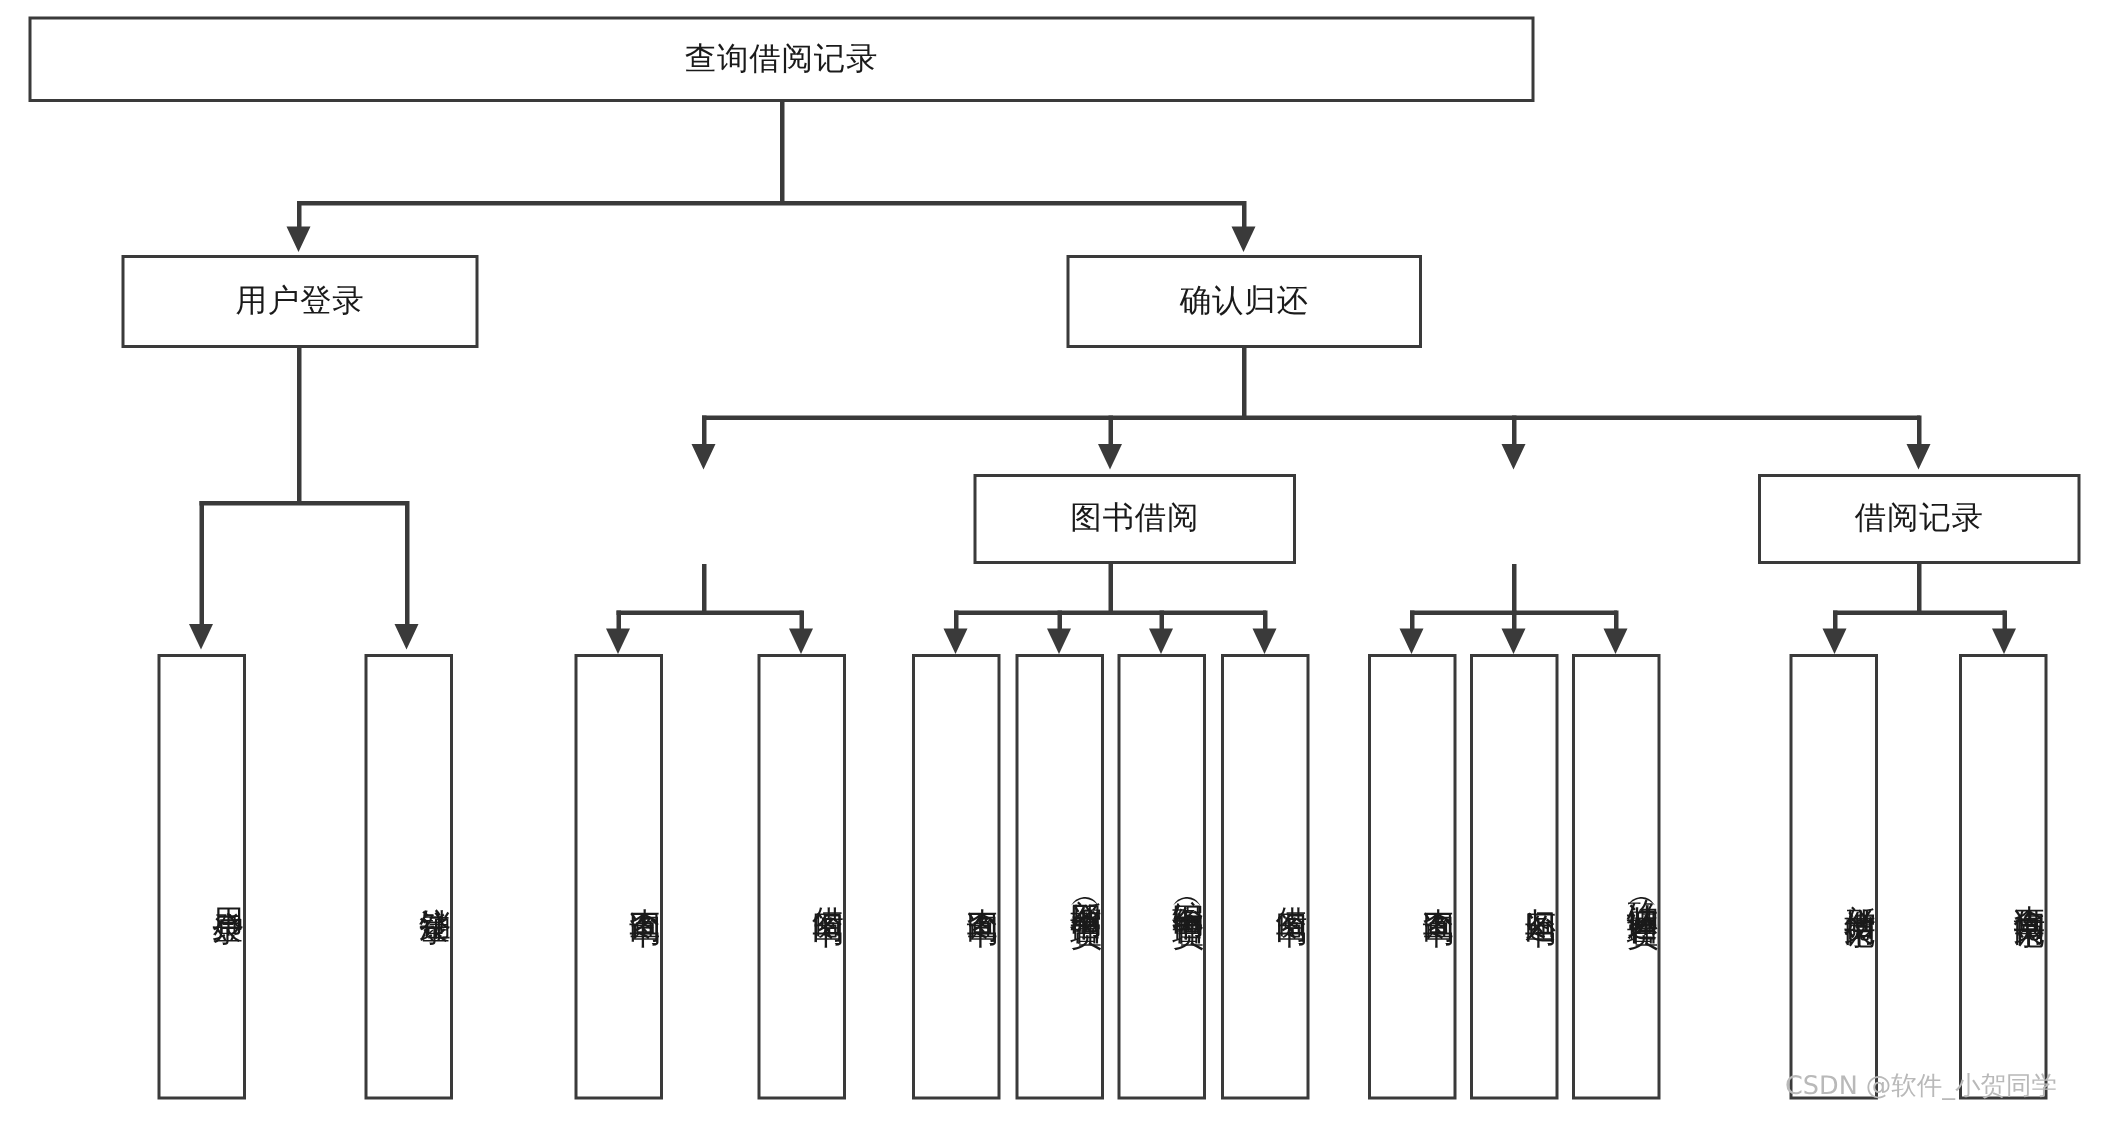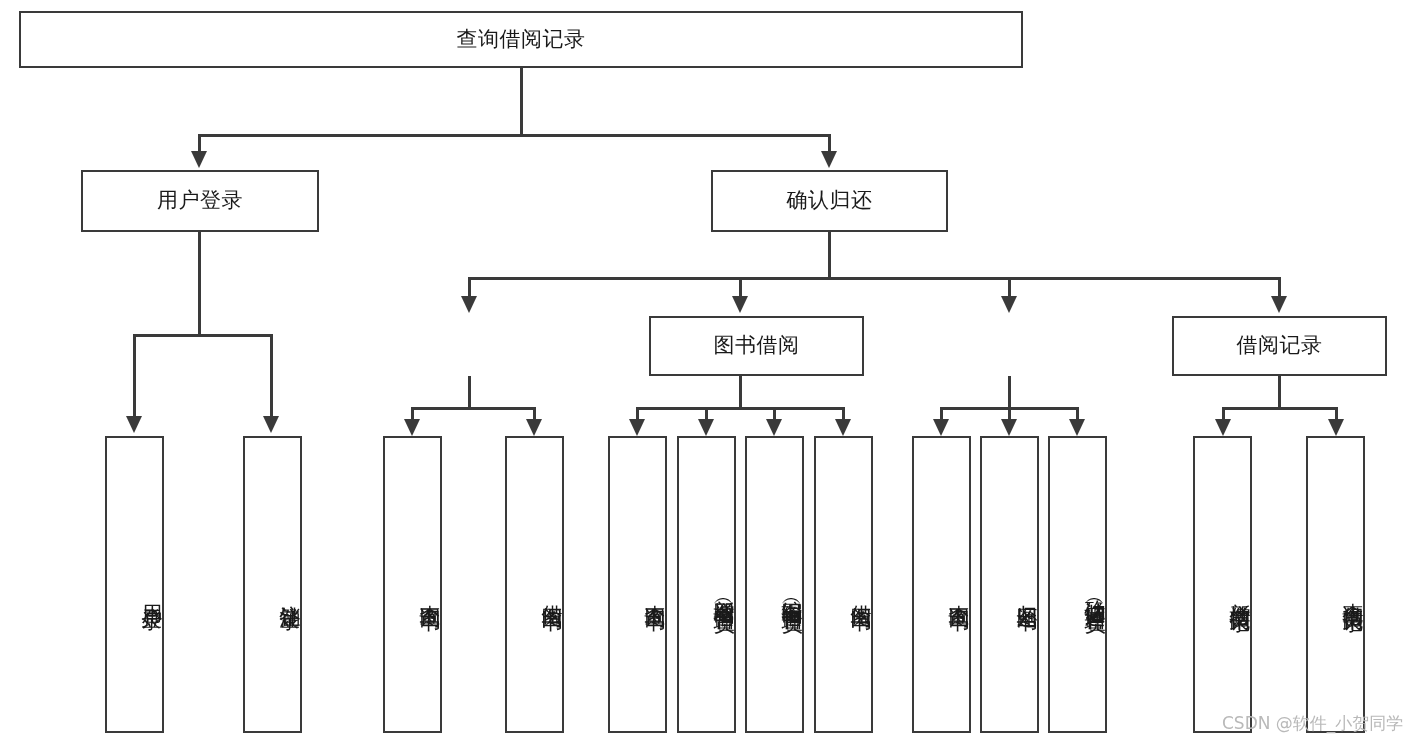--- a/index.html
+++ b/index.html
@@ -191,15 +191,15 @@
     <span>确认归还（管理员）</span>
   </div>
 
   <div class="node v" style="left:1193px; top:436px; width:59px; height:297px;">
     <span>新增借阅记录</span>
   </div>
   <div class="node v" style="left:1306px; top:436px; width:59px; height:297px;">
     <span>查询借阅记录</span>
   </div>
 
-  <div class="watermark" style="left:1190px; top:712px;margin-left:32px;">CSDN @软件_小贺同学</div>
+  <div class="watermark" style="left:1190px; top:712px;">CSDN @软件_小贺同学</div>
 
 </div>
 
 </body></html>

